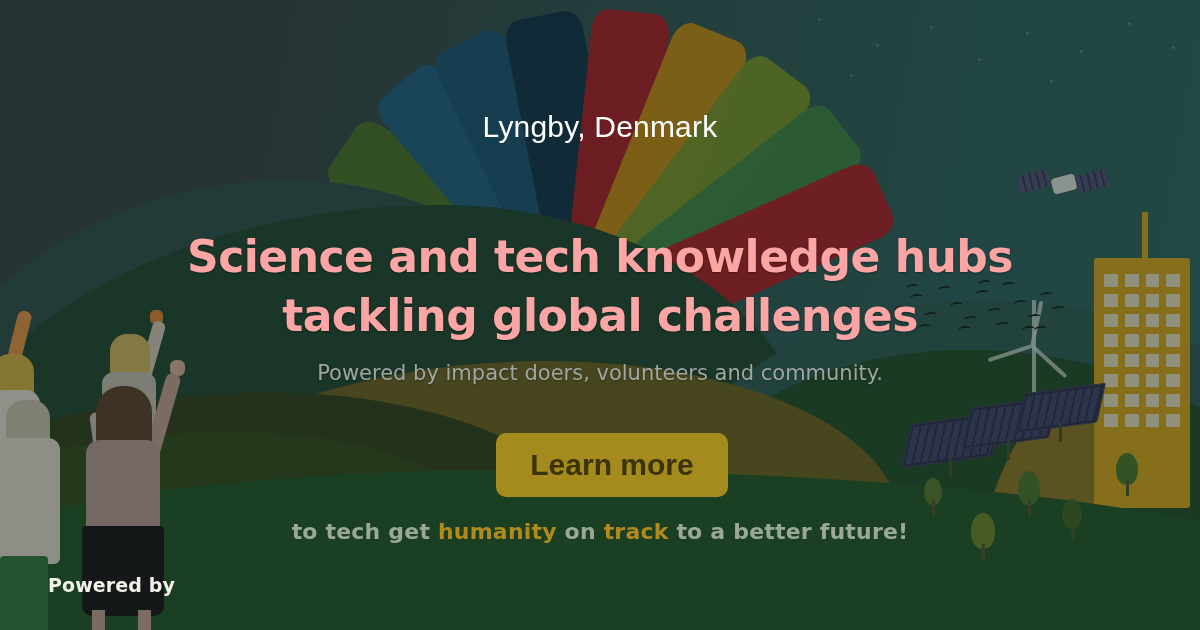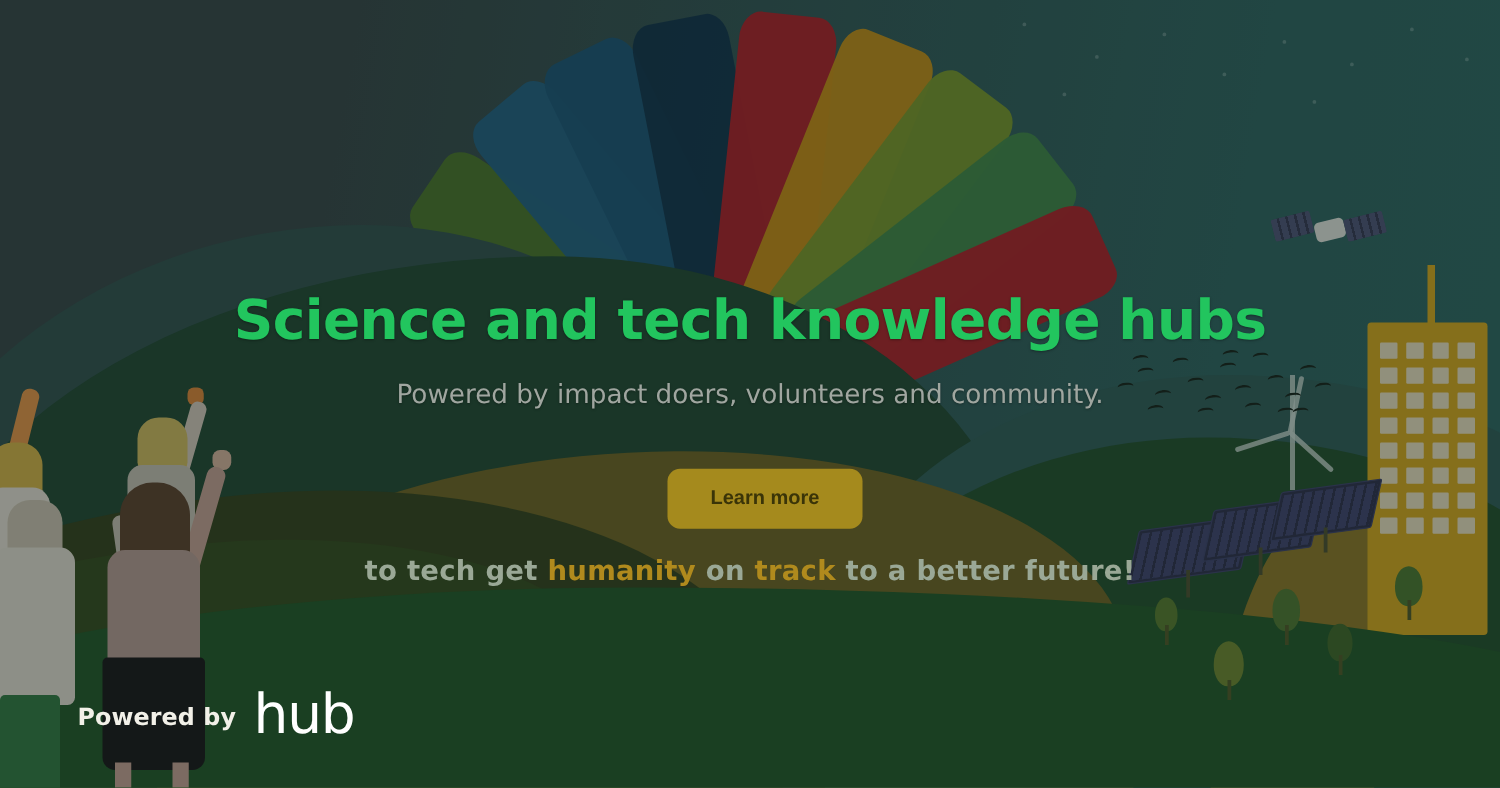--- a/index.html
+++ b/index.html
@@ -168,32 +168,32 @@
   .page-text {
     position: absolute; inset: 0;
     display: flex; flex-direction: column; align-items: center;
     padding-top: 228px;
     text-align: center;
     font-family: "DejaVu Sans", sans-serif;
     color: #9b9b9b;
   }
   .page-head {
     font-size: 44px; font-weight: 700; line-height: 1.33;
-    letter-spacing: -0.5px; color: #22c55e;
+    letter-spacing: -0.5px; color: #fca5a5;
     text-shadow: 0 1px 2px rgba(0,0,0,.35);
   }
   .page-sub {
     margin-top: 16px; font-size: 21px; font-weight: 400; color: #a0a6a0;
     text-shadow: 0 1px 2px rgba(0,0,0,.3);
   }
   .page-cta {
     margin-top: 48px;
     background: #a58a1d;
     color: #3a3408;
-    font-size: 16px; font-weight: 700;
+    font-size: 30px; font-weight: 700;
     padding: 15px 34px; border-radius: 10px;
     border: none;
     margin-left: 24px;
   }
   .page-foot {
     margin-top: 22px; font-size: 22px; font-weight: 700;
     color: #9aa896; letter-spacing: .2px;
   }
   .page-foot .hl { color: #b08a1d; }
 
@@ -229,21 +229,21 @@
     font-weight: 400;
     border: none;
     display: flex; align-items: center; justify-content: center;
     cursor: pointer;
     font-family: "Liberation Sans", sans-serif;
     letter-spacing: .2px;
   }
 
   
   .powered {
-    position: absolute; left: 62px; bottom: 34px;
+    position: absolute; left: 48px; bottom: 34px;
     display: flex; align-items: center; gap: 14px;
   }
   .powered-label {
     color: #f2f0e8; font-size: 19px; font-weight: 600;
     font-family: "DejaVu Sans", sans-serif; letter-spacing: .1px;
   }
   .hub-mark {
     color: #ffffff; font-size: 44px; line-height: 1;
     font-weight: 400; letter-spacing: -1px;
     font-family: "DejaVu Sans", sans-serif;
@@ -426,27 +426,28 @@
       <div style="position:absolute;left:8px;top:156px;width:48px;height:96px;background:#2f7d45;border-radius:4px;"></div>
 
     </div>
   </div>
 
   <div class="scrim"></div>
 
   <div class="page-text">
     <div class="page-head">
       <div>Science and tech knowledge hubs</div>
+      <div>tackling global challenges</div>
     </div>
     <div class="page-sub">Powered by impact doers, volunteers and community.</div>
     <button class="page-cta">Learn more</button>
     <div class="page-foot" id="page-footer"><span>to tech get </span><span class="hl">humanity</span><span> on </span><span class="hl">track</span><span> to a better future!</span></div>
   </div>
 
   <div class="overlay">
+    <div class="location">Lyngby, Denmark</div>
   </div>
 
   <div class="powered">
     <span class="powered-label">Powered by</span>
-    <span class="hub-mark">hub</span>
   </div>
 
 </div>
 
 </body></html>

